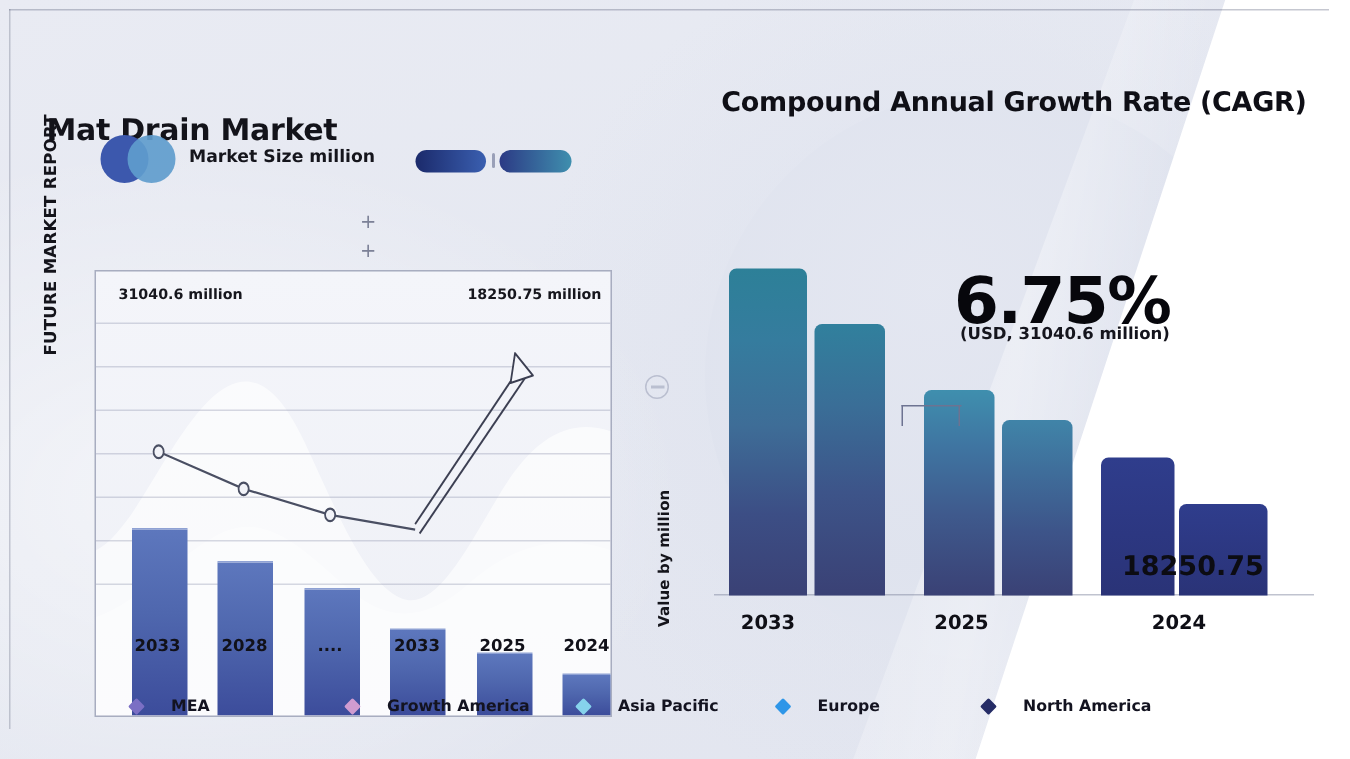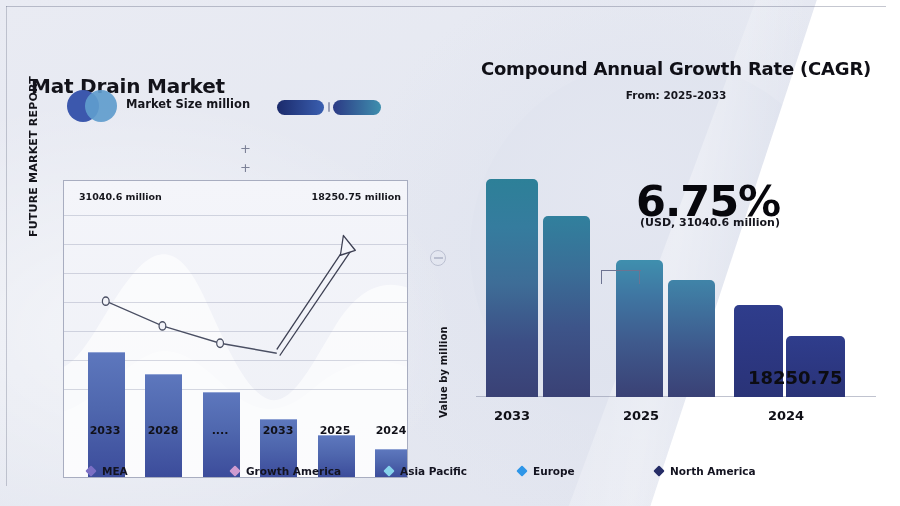--- a/index.html
+++ b/index.html
@@ -183,21 +183,21 @@
     border-left:1.3px solid #6d7391; border-top:1.3px solid #6d7391;
   }
   #bracket-tick {
     position:absolute; left:639px; top:270px; width:1.3px; height:14px; background:#6d7391;
   }
 
   
   #legend {
     position:absolute; left:63px; top:465px; width:760px; height:22px;
   }
-  .legend-item { position:absolute; top:0; display:flex; align-items:center; gap:7px; }
+  .legend-item { position:absolute; top:0; display:flex; align-items:center; gap:19px; }
   .legend-dot {
     width:8px; height:8px; transform:rotate(45deg); border-radius:1px;
     display:inline-block;
   }
   .legend-text { font-size:10.5px; font-weight:bold; color:#131320; white-space:nowrap; }
 </style>
 </head>
 <body>
 
 <div id="slide">
@@ -274,21 +274,20 @@
   <div id="lc-xlabels">
     <div class="lc-x" style="left:42px">2033</div>
     <div class="lc-x" style="left:100px">2028</div>
     <div class="lc-x" style="left:157px">....</div>
     <div class="lc-x" style="left:215px">2033</div>
     <div class="lc-x" style="left:272px">2025</div>
     <div class="lc-x" style="left:328px">2024</div>
   </div>
 
   <div id="cagr-title">Compound Annual Growth Rate (CAGR)</div>
-  <div id="cagr-sub">From: 2025-2033</div>
 
   <div id="right-chart">
     <div id="rc-baseline"></div>
 
     <div class="rbar" style="left:20px;  width:52px; height:218px; background:linear-gradient(180deg,#2d8098 0%, #357c9e 22%, #3e6d97 48%, #3c4e85 75%, #3a4175 100%);"></div>
     <div class="rbar" style="left:77px;  width:47px; height:181px; background:linear-gradient(180deg,#31809d 0%, #3a6e97 30%, #3d5489 62%, #3a4175 100%);"></div>
 
     <div class="rbar" style="left:150px; width:47px; height:137px; background:linear-gradient(180deg,#3f8fae 0%, #3f76a2 26%, #3f5a8d 60%, #3a4175 100%);"></div>
     <div class="rbar" style="left:202px; width:47px; height:117px; background:linear-gradient(180deg,#4084a8 0%, #3f6d9a 30%, #3d5489 64%, #3a4175 100%);"></div>
 

